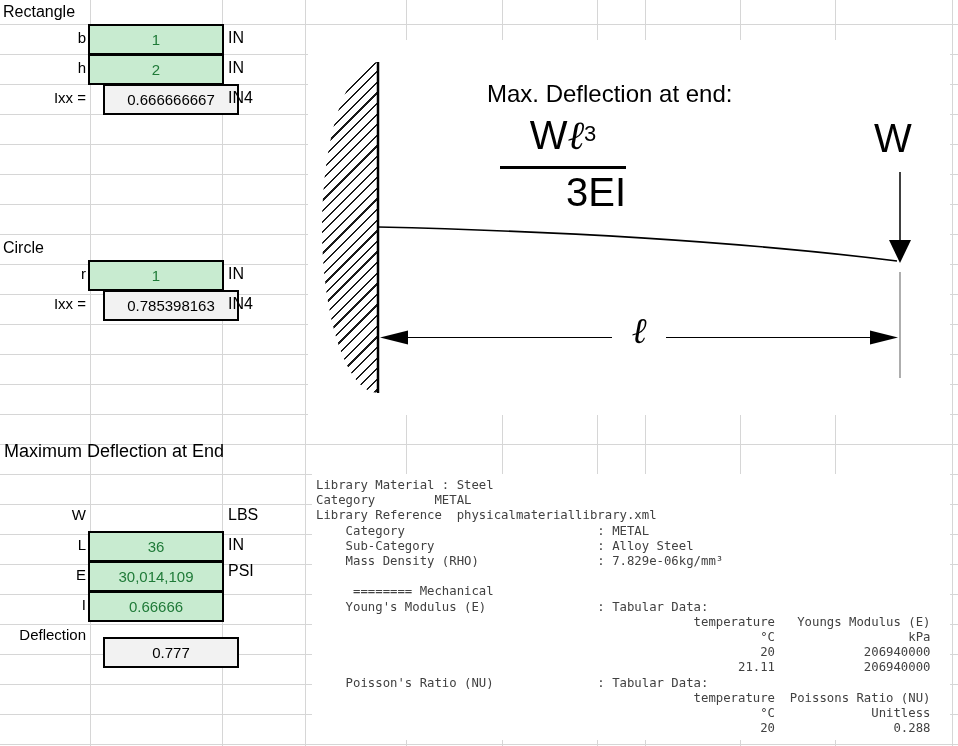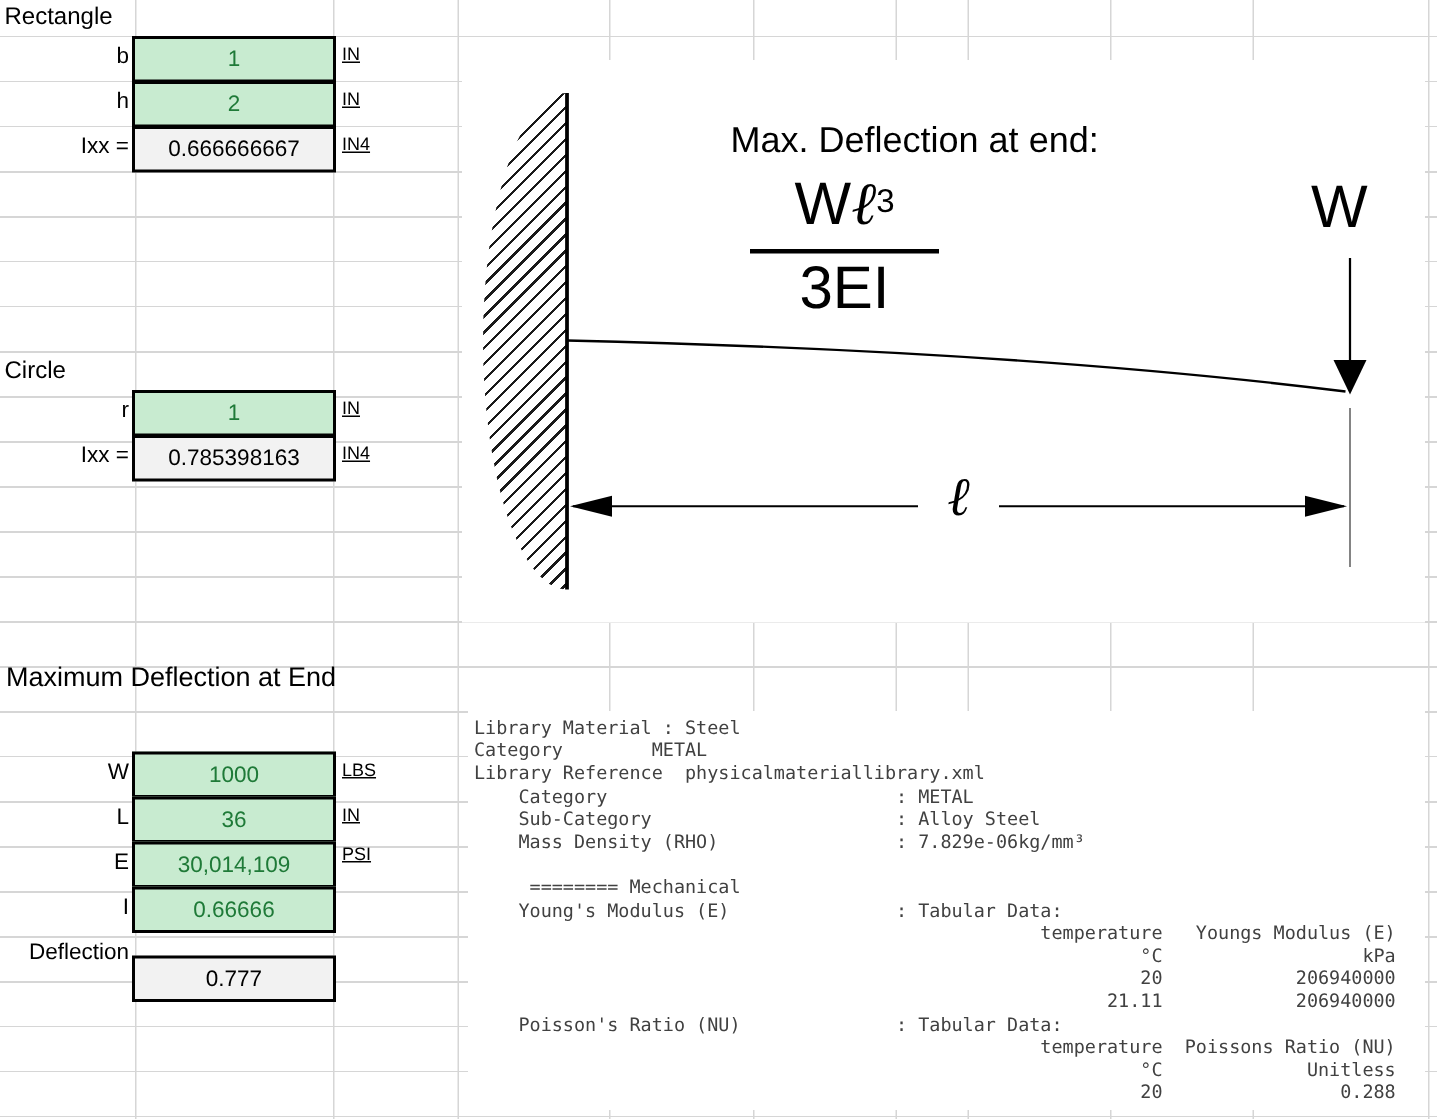--- a/index.html
+++ b/index.html
@@ -7,43 +7,43 @@
     position:relative;width:958px;height:746px;overflow:hidden;background:#fff;
     background-image:repeating-linear-gradient(to bottom,transparent 0 24px,#d6d6d6 24px 25px,transparent 25px 30px);
     font-family:"Liberation Sans",sans-serif;color:#000;
   }
   .vline{position:absolute;top:0;bottom:0;width:1px;background:#d6d6d6;z-index:0;}
   .overlay{position:absolute;background:#fff;z-index:1;}
   .z{position:absolute;z-index:2;}
   .sect-title{font-size:16px;}
   .big-title{font-size:18px;}
   .rowlabel{position:absolute;left:0;width:86px;text-align:right;font-size:15px;z-index:2;}
-  .unit{position:absolute;left:228px;font-size:12px;z-index:2;text-decoration:underline;}
+  .unit{position:absolute;left:228px;font-size:16px;z-index:2;}
   .cellbox{
     position:absolute;left:88px;width:136px;height:31px;box-sizing:border-box;
     border:2px solid #000;text-align:center;font-size:15px;line-height:27px;z-index:2;
   }
   .cell-input{background:#c8ebd0;color:#1f7a38;}
-  .cell-output{background:#f2f2f2;color:#000;}
+  .cell-output{background:#f2f2f2;color:#000;margin-left:15px;}
   #matinfo{
     position:absolute;left:316px;top:478px;margin:0;z-index:2;
     font-family:"DejaVu Sans Mono",monospace;font-size:12.3px;line-height:15.2px;
     color:#414141;white-space:pre;
   }
   #hatch{
     position:absolute;left:322px;top:62px;width:56px;height:331px;z-index:2;
     background:repeating-linear-gradient(135deg,#1a1a1a 0 1.6px,transparent 1.6px 7.5px);
     clip-path:ellipse(100% 50% at 100% 50%);
   }
   #beam-svg{position:absolute;left:0;top:0;z-index:2;pointer-events:none;}
   .caption{position:absolute;left:487px;top:80px;font-size:24px;z-index:2;}
   .load-w{position:absolute;left:874px;top:116px;font-size:40px;z-index:2;}
   .frac-num{position:absolute;left:498px;top:112px;width:130px;text-align:center;font-size:40px;z-index:2;}
   .frac-bar{position:absolute;left:500px;top:166px;width:126px;height:3px;background:#000;z-index:2;}
-  .frac-den{position:absolute;left:500px;top:170px;width:126px;text-align:center;font-size:40px;z-index:2;}
+  .frac-den{position:absolute;left:500px;top:170px;width:126px;text-align:right;font-size:40px;z-index:2;}
   .script-l{font-family:"DejaVu Serif",serif;font-style:italic;}
   .frac-num sup{font-size:22px;vertical-align:8px;}
   .dim-label{
     position:absolute;left:612px;top:310px;width:54px;text-align:center;z-index:3;
     font-size:36px;font-family:"DejaVu Serif",serif;font-style:italic;background:#fff;
   }
 </style>
 </head>
 <body>
 
@@ -88,22 +88,20 @@
   <div class="unit" style="top:265px">IN</div>
 
   <div class="rowlabel" style="top:295px">Ixx =</div>
   <div class="cellbox cell-output" style="top:290px">
     <span>0.785398163</span></div>
   <div class="unit" style="top:295px">IN4</div>
 
   <div class="z big-title" style="left:4px;top:441px">Maximum Deflection at End</div>
 
   <div class="rowlabel" style="top:506px">W</div>
-  <div class="cellbox cell-input" style="top:501px">
-    <span>1000</span></div>
   <div class="unit" style="top:506px">LBS</div>
 
   <div class="rowlabel" style="top:536px">L</div>
   <div class="cellbox cell-input" style="top:531px">
     <span>36</span></div>
   <div class="unit" style="top:536px">IN</div>
 
   <div class="rowlabel" style="top:566px">E</div>
   <div class="cellbox cell-input" style="top:561px">
     <span>30,014,109</span></div>

